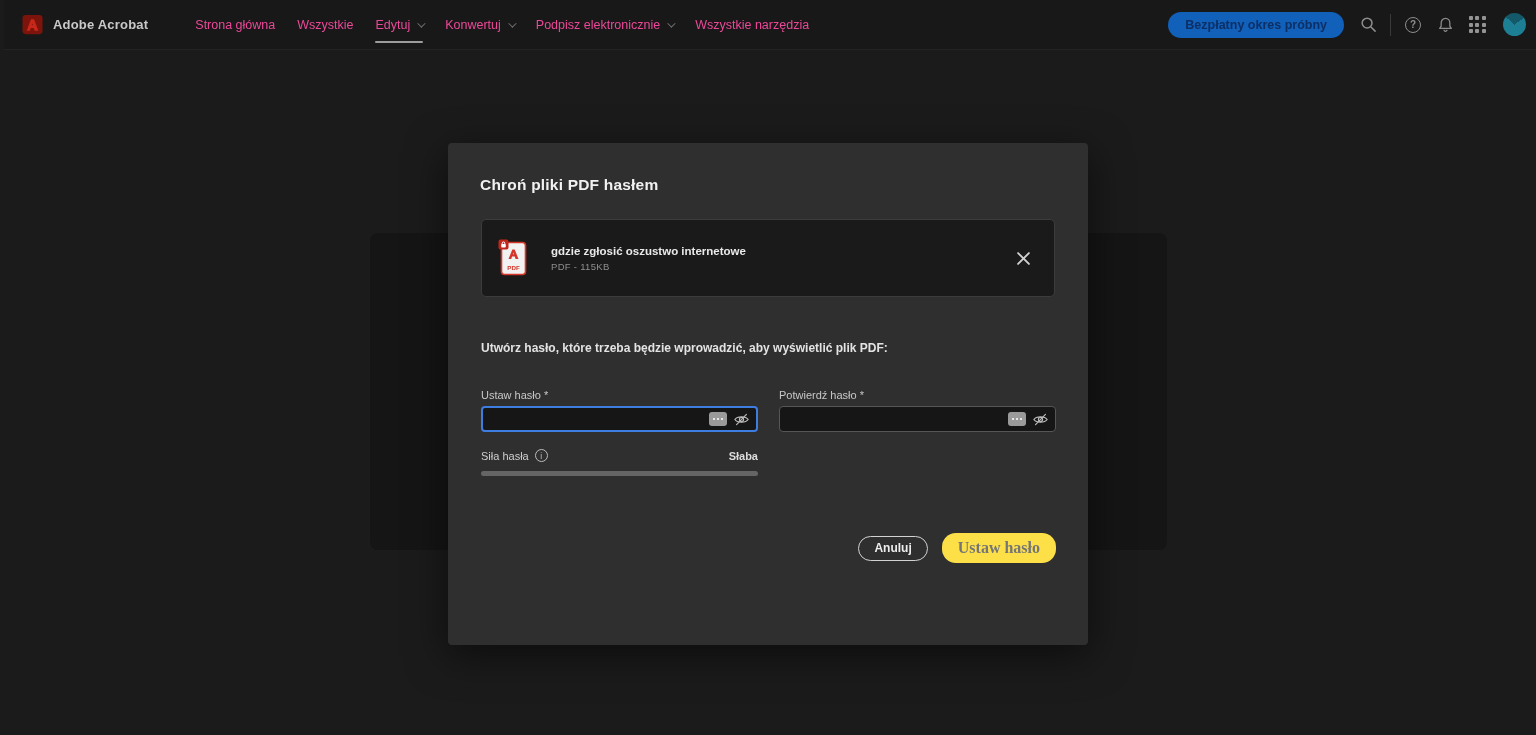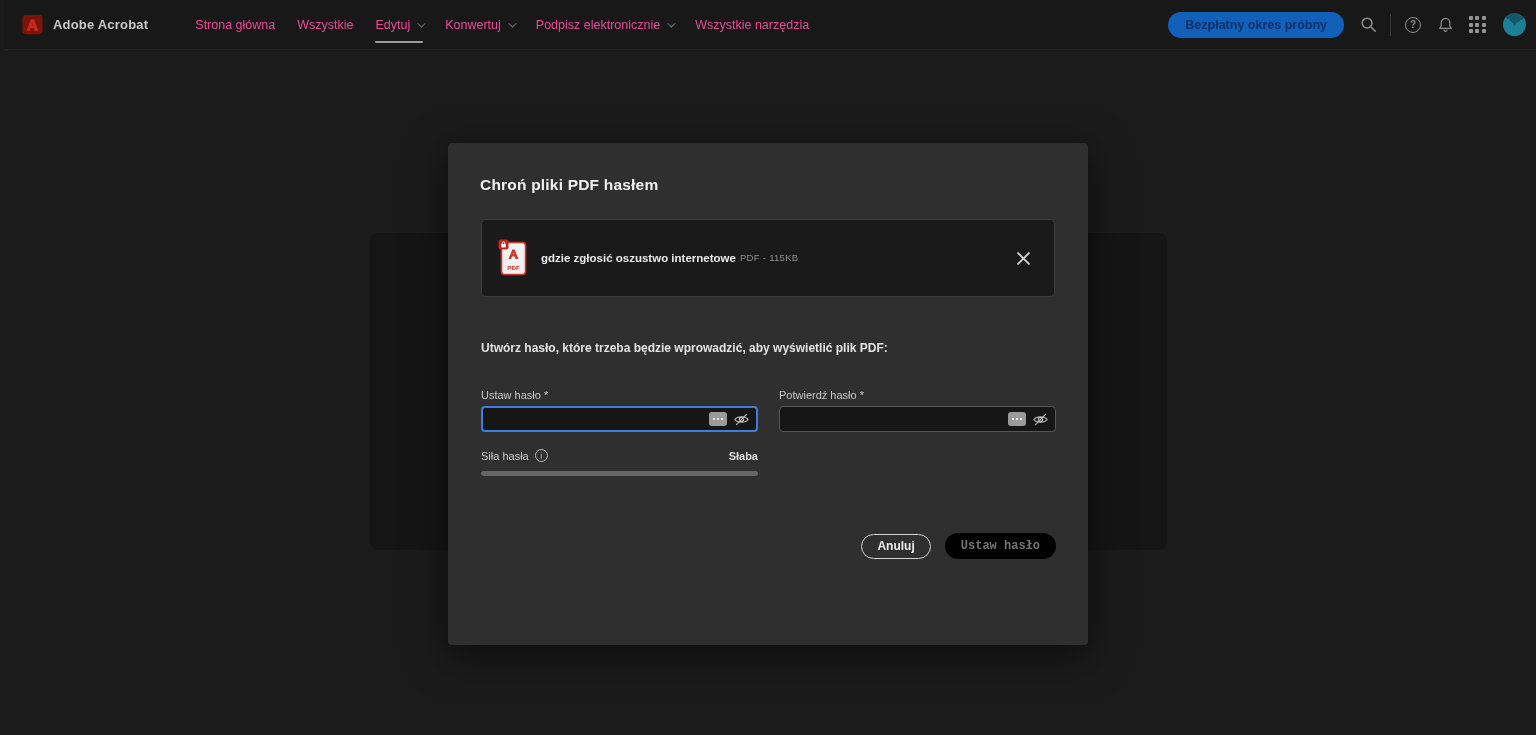--- a/index.html
+++ b/index.html
@@ -69,21 +69,21 @@
   }
   .modal-title {
     position:absolute; left:32px; top:33px;
     font-size:15.5px; font-weight:bold; color:#f1f1f1; letter-spacing:.2px;
   }
   .file-card {
     position:absolute; left:33px; top:76px; width:574px; height:78px;
     background:#1a1a1a; border:1px solid #3c3c3c; border-radius:5px;
     display:flex; align-items:center; padding:0 18px;
   }
-  .file-info { margin-left:14px; display:flex; flex-direction:row; gap:4px; }
+  .file-info { margin-left:24px; display:flex; flex-direction:column; gap:4px; }
   .file-name { font-size:11.5px; font-weight:bold; color:#e9e9e9; }
   .file-meta { font-size:9.5px; color:#8f8f8f; letter-spacing:.3px; }
   .file-close {
     margin-left:auto; width:26px; height:26px; display:flex; align-items:center;
     justify-content:center; cursor:pointer; color:#d2d2d2;
   }
   .instruction {
     position:absolute; left:33px; top:198px;
     font-size:12px; font-weight:bold; color:#e3e3e3;
   }
@@ -127,23 +127,23 @@
   .strength-bar .fill { height:100%; background:#656565; width:0%; }
   .modal-actions {
     position:absolute; right:32px; top:390px; display:flex; gap:14px; align-items:center;
   }
   .btn-cancel {
     background:transparent; border:1.8px solid #d2d2d2; color:#ededed;
     font-size:12px; font-weight:bold; border-radius:14px; padding:4.5px 15px;
     cursor:pointer; font-family:"Liberation Sans",sans-serif;
   }
   .btn-submit {
-    background:#000000; border:none; color:#757575;
-    font-size:12px; font-weight:bold; border-radius:14px; padding:6px 16px;
-    cursor:not-allowed; font-family:Liberation Mono, monospace;
+    background:#fde047; border:none; color:#757575;
+    font-size:16px; font-weight:bold; border-radius:14px; padding:6px 16px;
+    cursor:not-allowed; font-family:Liberation Serif, serif;
   }
   svg { display:block; }
 </style>
 </head>
 <body>
 
 <header class="navbar">
   <div class="brand">
     <svg width="21" height="20" viewBox="0 0 24 24">
       <rect x="0" y="0" width="24" height="23" rx="4" fill="#7d140b"></rect>

